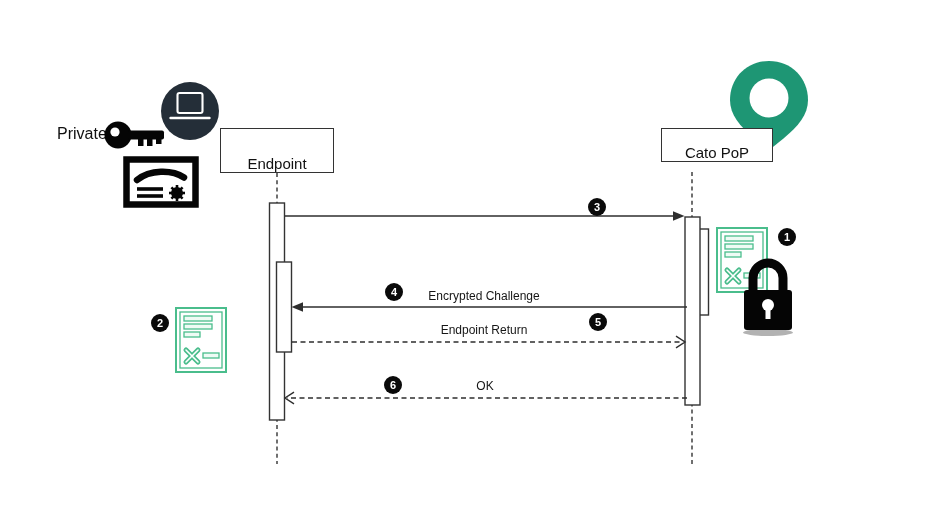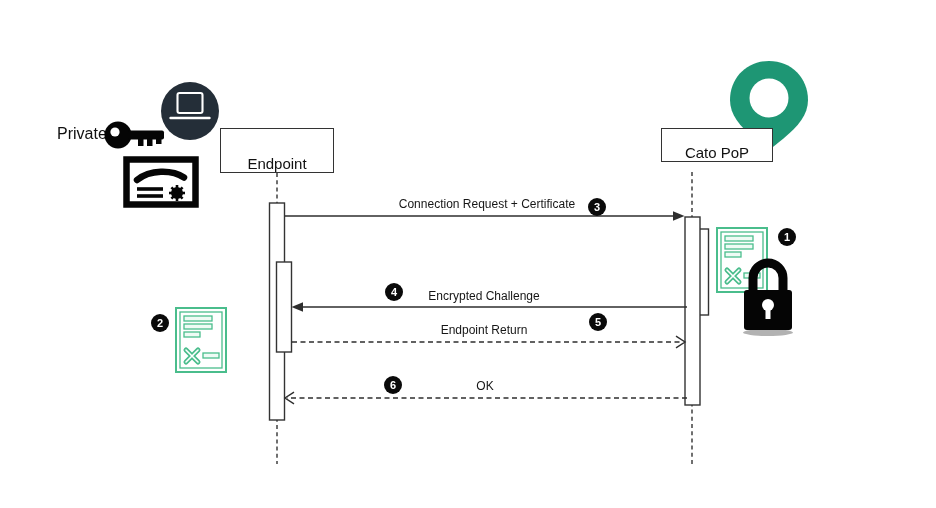--- a/index.html
+++ b/index.html
@@ -138,21 +138,20 @@
   </svg>
 
   <svg class="icon-abs" style="left:738px; top:258px;" width="60" height="80" viewBox="0 0 60 80">
     <ellipse cx="30" cy="74.5" rx="25" ry="3.5" fill="#000" opacity="0.3"></ellipse>
     <path d="M15 34 V20 A15 15 0 0 1 45 20 V34" fill="none" stroke="#050505" stroke-width="9"></path>
     <rect x="6" y="32" width="48" height="40" rx="3" fill="#050505"></rect>
     <circle cx="30" cy="47" r="6" fill="#ffffff"></circle>
     <rect x="27.5" y="48" width="5" height="13" fill="#ffffff"></rect>
   </svg>
 
-  <div class="msg-label" style="left:487px; top:197px;">Connection Request + Certificate</div>
   <div class="msg-label" style="left:484px; top:289px;">Encrypted Challenge</div>
   <div class="msg-label" style="left:484px; top:323px;">Endpoint Return</div>
   <div class="msg-label" style="left:485px; top:379px;">OK</div>
 
   <div class="badge" style="left:588px; top:198px;">3</div>
   <div class="badge" style="left:385px; top:283px;">4</div>
   <div class="badge" style="left:589px; top:313px;">5</div>
   <div class="badge" style="left:384px; top:376px;">6</div>
   <div class="badge" style="left:778px; top:228px;">1</div>
   <div class="badge" style="left:151px; top:314px;">2</div>

